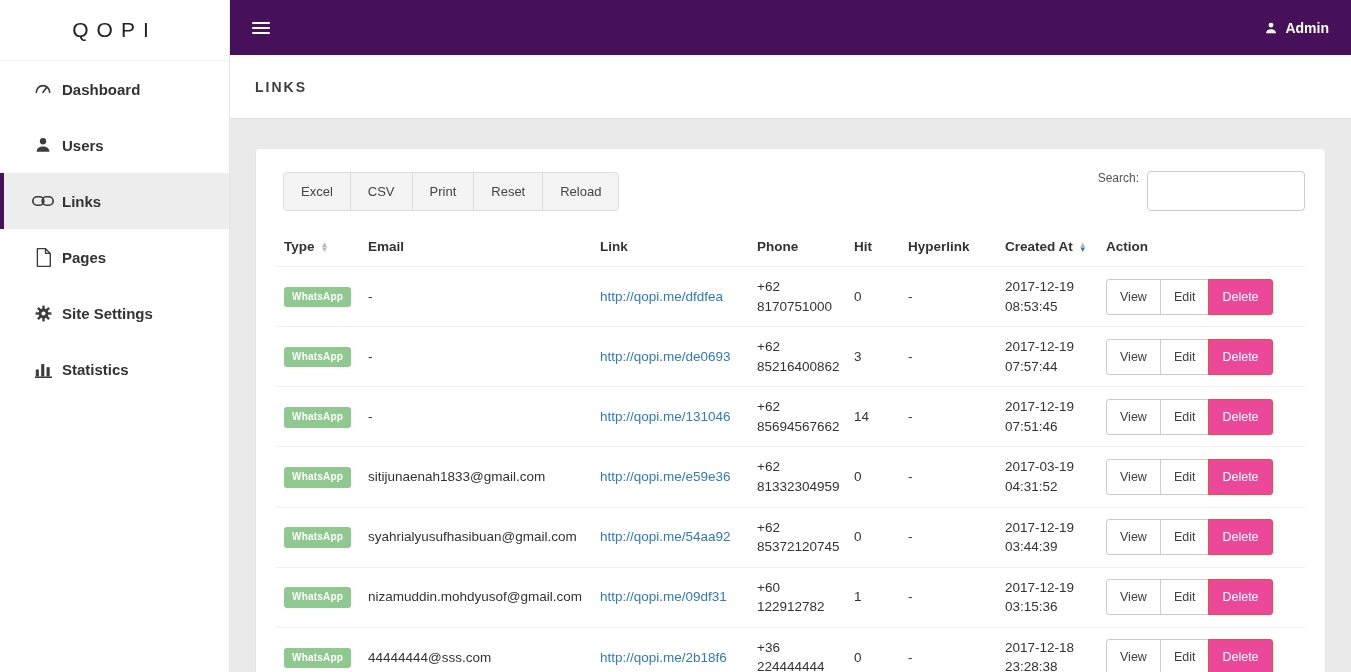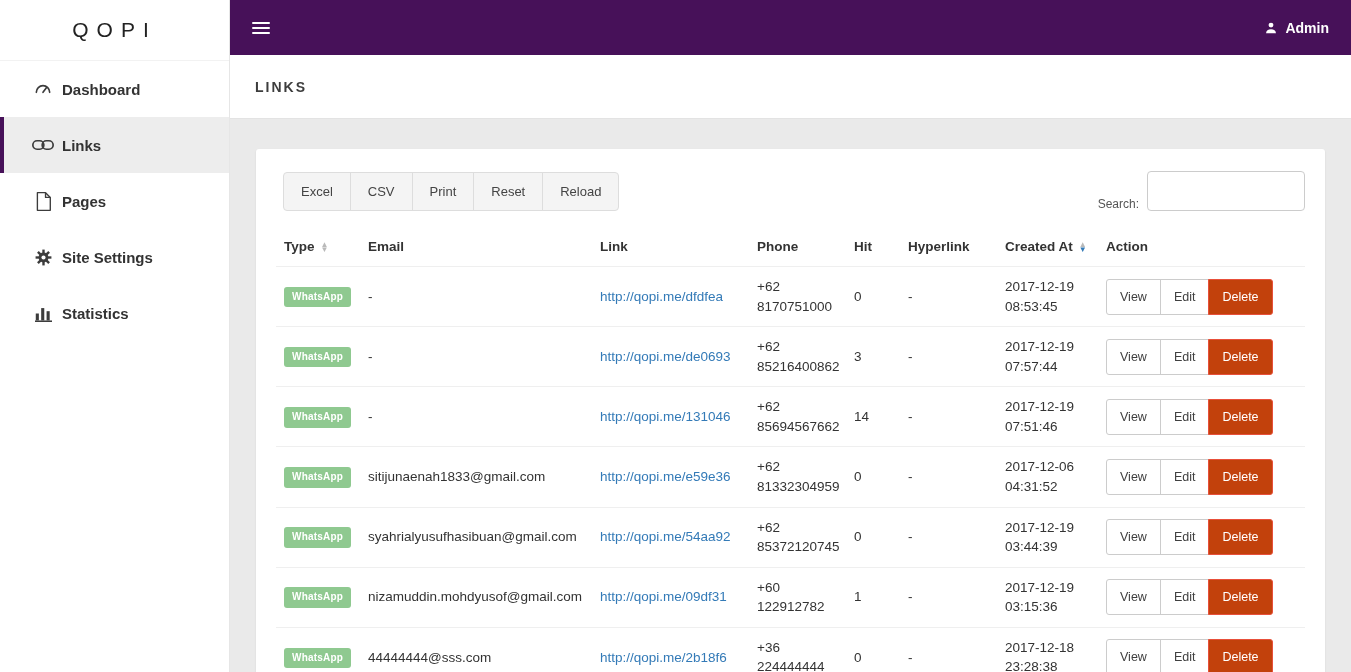--- a/index.html
+++ b/index.html
@@ -29,60 +29,69 @@
   .content { flex: 1; padding: 30px 26px; background: #eaeaea; overflow: hidden; }
   .card { background: #fff; border-radius: 3px; box-shadow: 0 1px 2px rgba(0,0,0,0.10); padding: 22px 20px; min-height: 600px; }
 
   
   .toolbar { display: flex; justify-content: space-between; align-items: center; margin-bottom: 16px; padding-left: 7px; }
   .btn-group { display: inline-flex; }
   .tb-btn { background: #f4f4f4; border: 1px solid #ddd; padding: 11px 17px; font-size: 13px; color: #444;
             margin-left: -1px; cursor: pointer; font-family: inherit; }
   .tb-btn:first-child { border-radius: 4px 0 0 4px; margin-left: 0; }
   .tb-btn:last-child { border-radius: 0 4px 4px 0; }
-  .search-wrap { display: flex; align-items: flex-end; gap: 8px; }
+  .search-wrap { display: flex; align-items: flex-start; gap: 8px; }
   .search-label { font-size: 12px; color: #555; }
   .search-input { width: 158px; height: 40px; border: 1px solid #ccc; border-radius: 4px; padding: 0 10px; font-size: 13px; font-family: inherit; }
 
   
   table { width: 100%; border-collapse: collapse; table-layout: fixed; }
   th { text-align: left; font-size: 13.5px; font-weight: bold; color: #333; padding: 12px 8px; vertical-align: bottom; cursor: pointer; }
   td { font-size: 13.5px; color: #333; padding: 10px 8px; vertical-align: middle; border-top: 1px solid #efefef; line-height: 1.45; }
   td.link-cell a { color: #337ab7; text-decoration: none; }
   .sort-icon { display: inline-flex; flex-direction: column; margin-left: 6px; vertical-align: middle; line-height: 5px; }
   .sort-icon span { font-size: 8px; color: #b9b9b9; }
   .sort-icon.active span.down { color: #337ab7; }
 
   .badge-whatsapp { display: inline-block; background: #8fc990; color: #fff; font-size: 10px; font-weight: bold;
                     padding: 3px 8px; border-radius: 3px; letter-spacing: 0.2px; }
 
   .act-group { display: inline-flex; }
   .act-btn { padding: 10px 13px; font-size: 12.5px; border: 1px solid #ccc; background: #fff; color: #404040;
              margin-left: -1px; cursor: pointer; font-family: inherit; }
   .act-btn:first-child { border-radius: 3px 0 0 3px; margin-left: 0; }
-  .act-btn.delete { background: #c2410c; border-color: #e8503a; color: #fff; border-radius: 0 3px 3px 0; }
+  .act-btn.delete { background: #ec4899; border-color: #e8503a; color: #fff; border-radius: 0 3px 3px 0; }
 </style>
 </head>
 <body>
 
 <div class="viewport">
 
   <aside class="sidebar">
     <div class="logo">QOPI</div>
 
     <div class="nav-item">
       <span class="nav-icon">
         <svg width="20" height="20" viewBox="0 0 24 24" fill="none" stroke="#3c3c3c" stroke-width="2" stroke-linecap="round">
           <path d="M4 16a8 8 0 1 1 16 0"></path>
             <line x1="12" y1="16" x2="16.5" y2="10"></line>
         </svg>
       </span>
       <span>Dashboard</span>
     </div>
 
+    <div class="nav-item">
+      <span class="nav-icon">
+        <svg width="18" height="18" viewBox="0 0 24 24" fill="#3c3c3c">
+          <circle cx="12" cy="7" r="4.2"></circle>
+            <path d="M3.5 21c0-4.6 3.8-7 8.5-7s8.5 2.4 8.5 7z"></path>
+        </svg>
+      </span>
+      <span>Users</span>
+    </div>
 
     <div class="nav-item active">
       <span class="nav-icon">
         <svg width="22" height="16" viewBox="0 0 26 14" fill="none" stroke="#3c3c3c" stroke-width="2">
           <rect x="1" y="2" width="13" height="10" rx="5"></rect>
             <rect x="12" y="2" width="13" height="10" rx="5"></rect>
         </svg>
       </span>
       <span>Links</span>
     </div>
@@ -252,21 +261,21 @@
       </span>
     </td>
   </tr>
               <tr>
     <td><span class="badge-whatsapp">WhatsApp</span></td>
     <td>sitijunaenah1833@gmail.com</td>
     <td class="link-cell"><a href="#">http://qopi.me/e59e36</a></td>
     <td>+62 81332304959</td>
     <td>0</td>
     <td>-</td>
-    <td>2017-12-06 04:31:52</td>
+    <td>2017-03-19 04:31:52</td>
     <td>
       <span class="act-group">
         <button class="act-btn">View</button>
         <button class="act-btn">Edit</button>
         <button class="act-btn delete">Delete</button>
       </span>
     </td>
   </tr>
               <tr>
     <td><span class="badge-whatsapp">WhatsApp</span></td>

